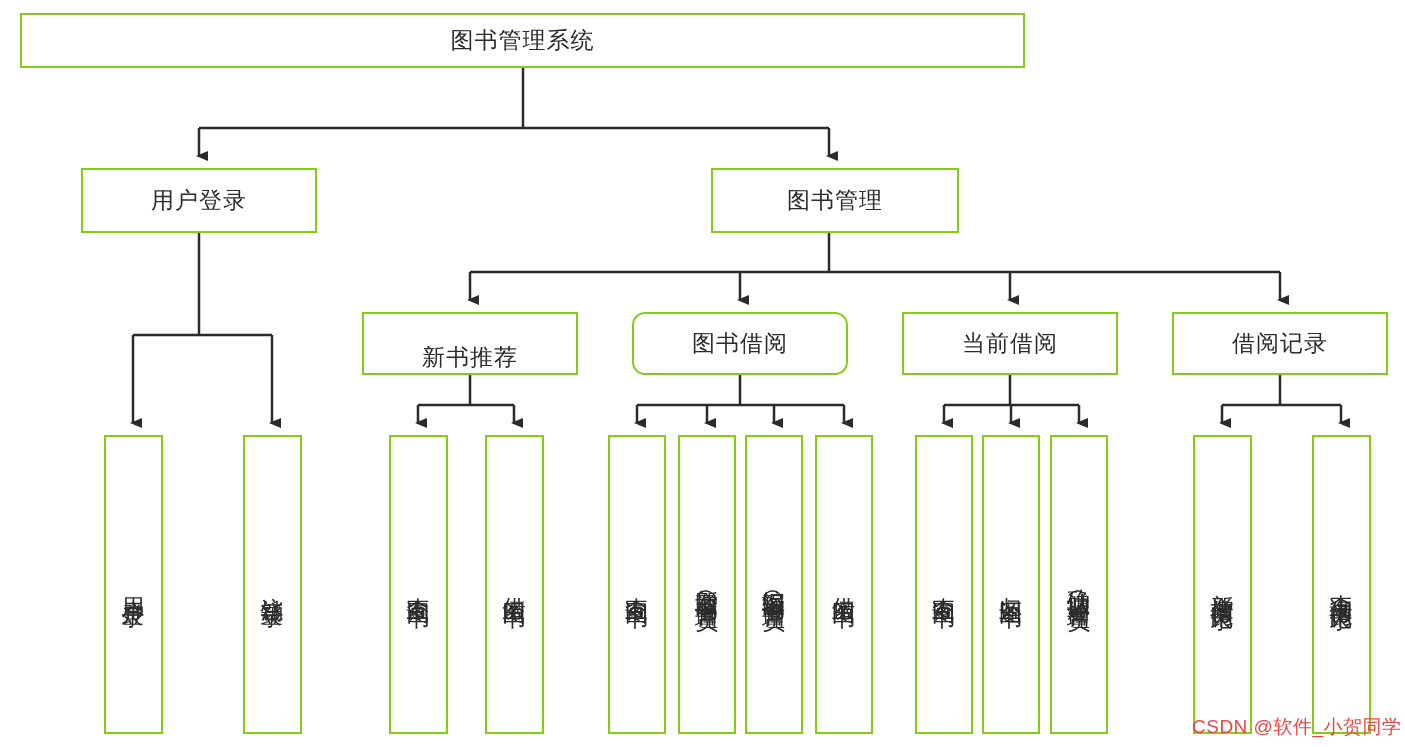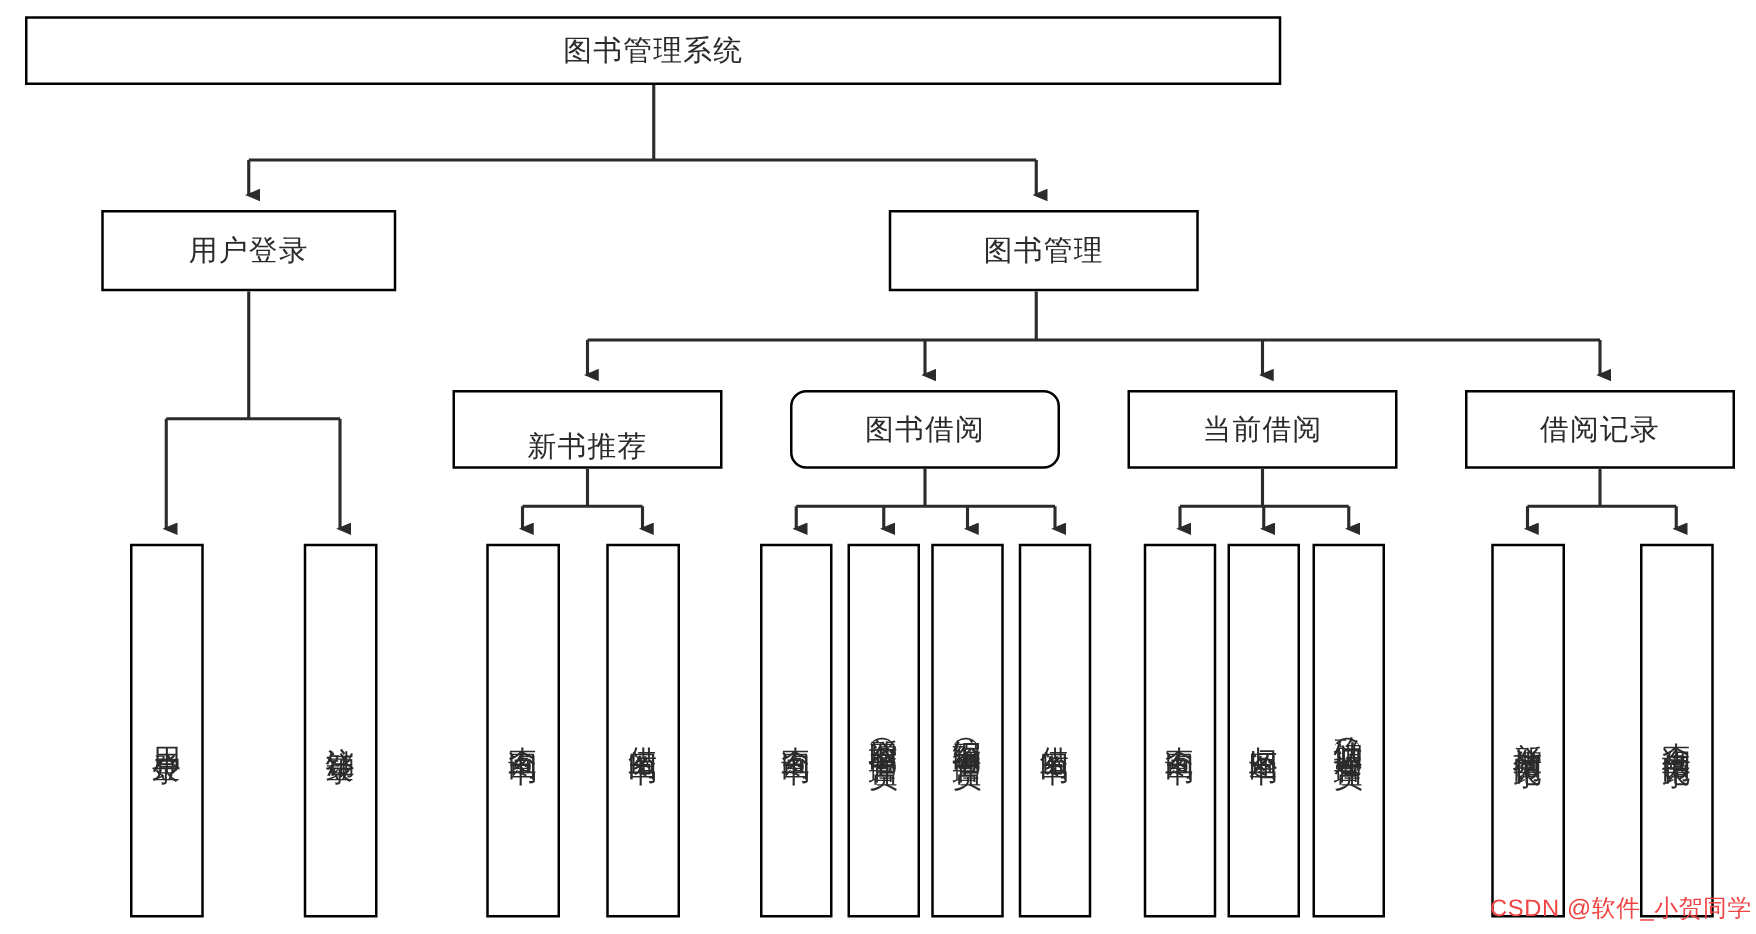--- a/index.html
+++ b/index.html
@@ -22,21 +22,21 @@
     position: absolute;
     left: 0;
     top: 0;
     width: 1405px;
     height: 747px;
     pointer-events: none;
   }
   .node {
     position: absolute;
     box-sizing: border-box;
-    border: 2px solid #000000;
+    border: 2px solid #84cc16;
     background: #ffffff;
     display: flex;
     align-items: center;
     justify-content: center;
     color: #2b2b2b;
     z-index: 2;
   }
   .node.h {
     font-size: 23px;
     letter-spacing: 1px;

